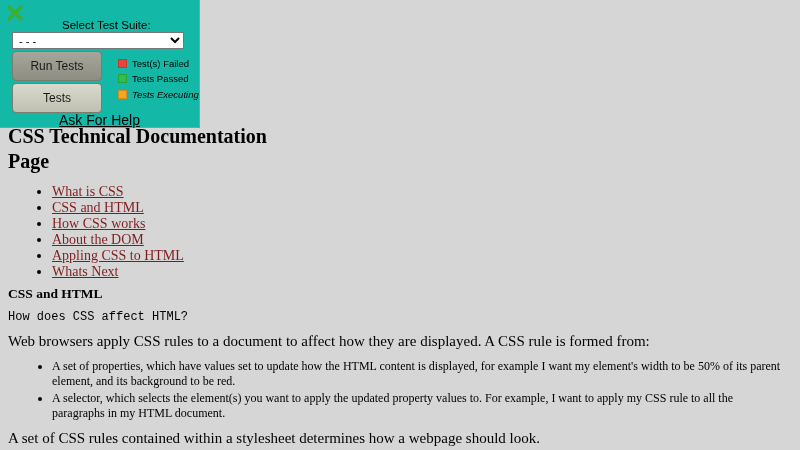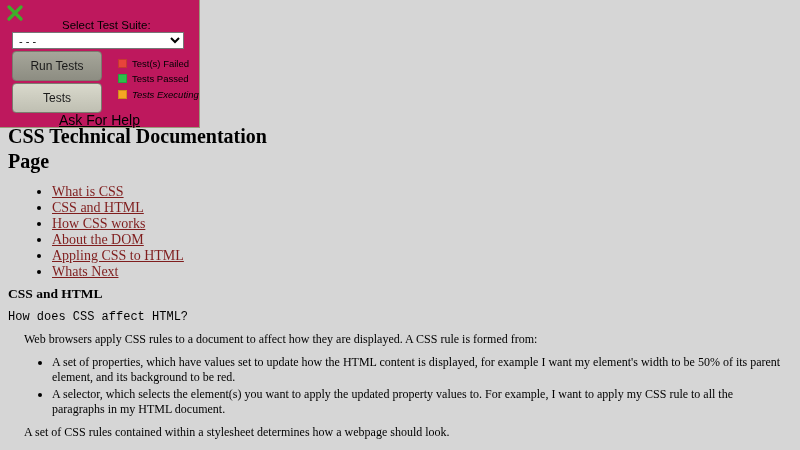--- a/index.html
+++ b/index.html
@@ -17,21 +17,21 @@
     position: relative;
   }
 
   
   #test-panel {
     position: absolute;
     left: 0;
     top: 0;
     width: 200px;
     height: 128px;
-    background: #be185d;
+    background: #14b8a6;
     border-right: 1px solid #9a9a7a;
     border-bottom: 1px solid #9a9a7a;
     box-sizing: border-box;
     z-index: 20;
   }
   #close-icon {
     position: absolute;
     left: 7px;
     top: 5px;
     width: 16px;
@@ -162,22 +162,22 @@
     font-size: 13.5px;
     font-weight: bold;
     font-family: "Liberation Serif", serif;
   }
   .code-line {
     font-family: "Liberation Mono", monospace;
     font-size: 12px;
     margin: 8px 0 8px 0;
   }
   p.body-text {
-    margin: 8px 16px;
-    font-size: 12px;
+    margin: 8px 0;
+    font-size: 15px;
     line-height: 1.25;
   }
   ul.bullets {
     margin: 8px 0;
     padding-left: 44px;
     list-style-type: disc;
   }
   ul.bullets li {
     margin: 0 0 2px 0;
     font-size: 12px;

